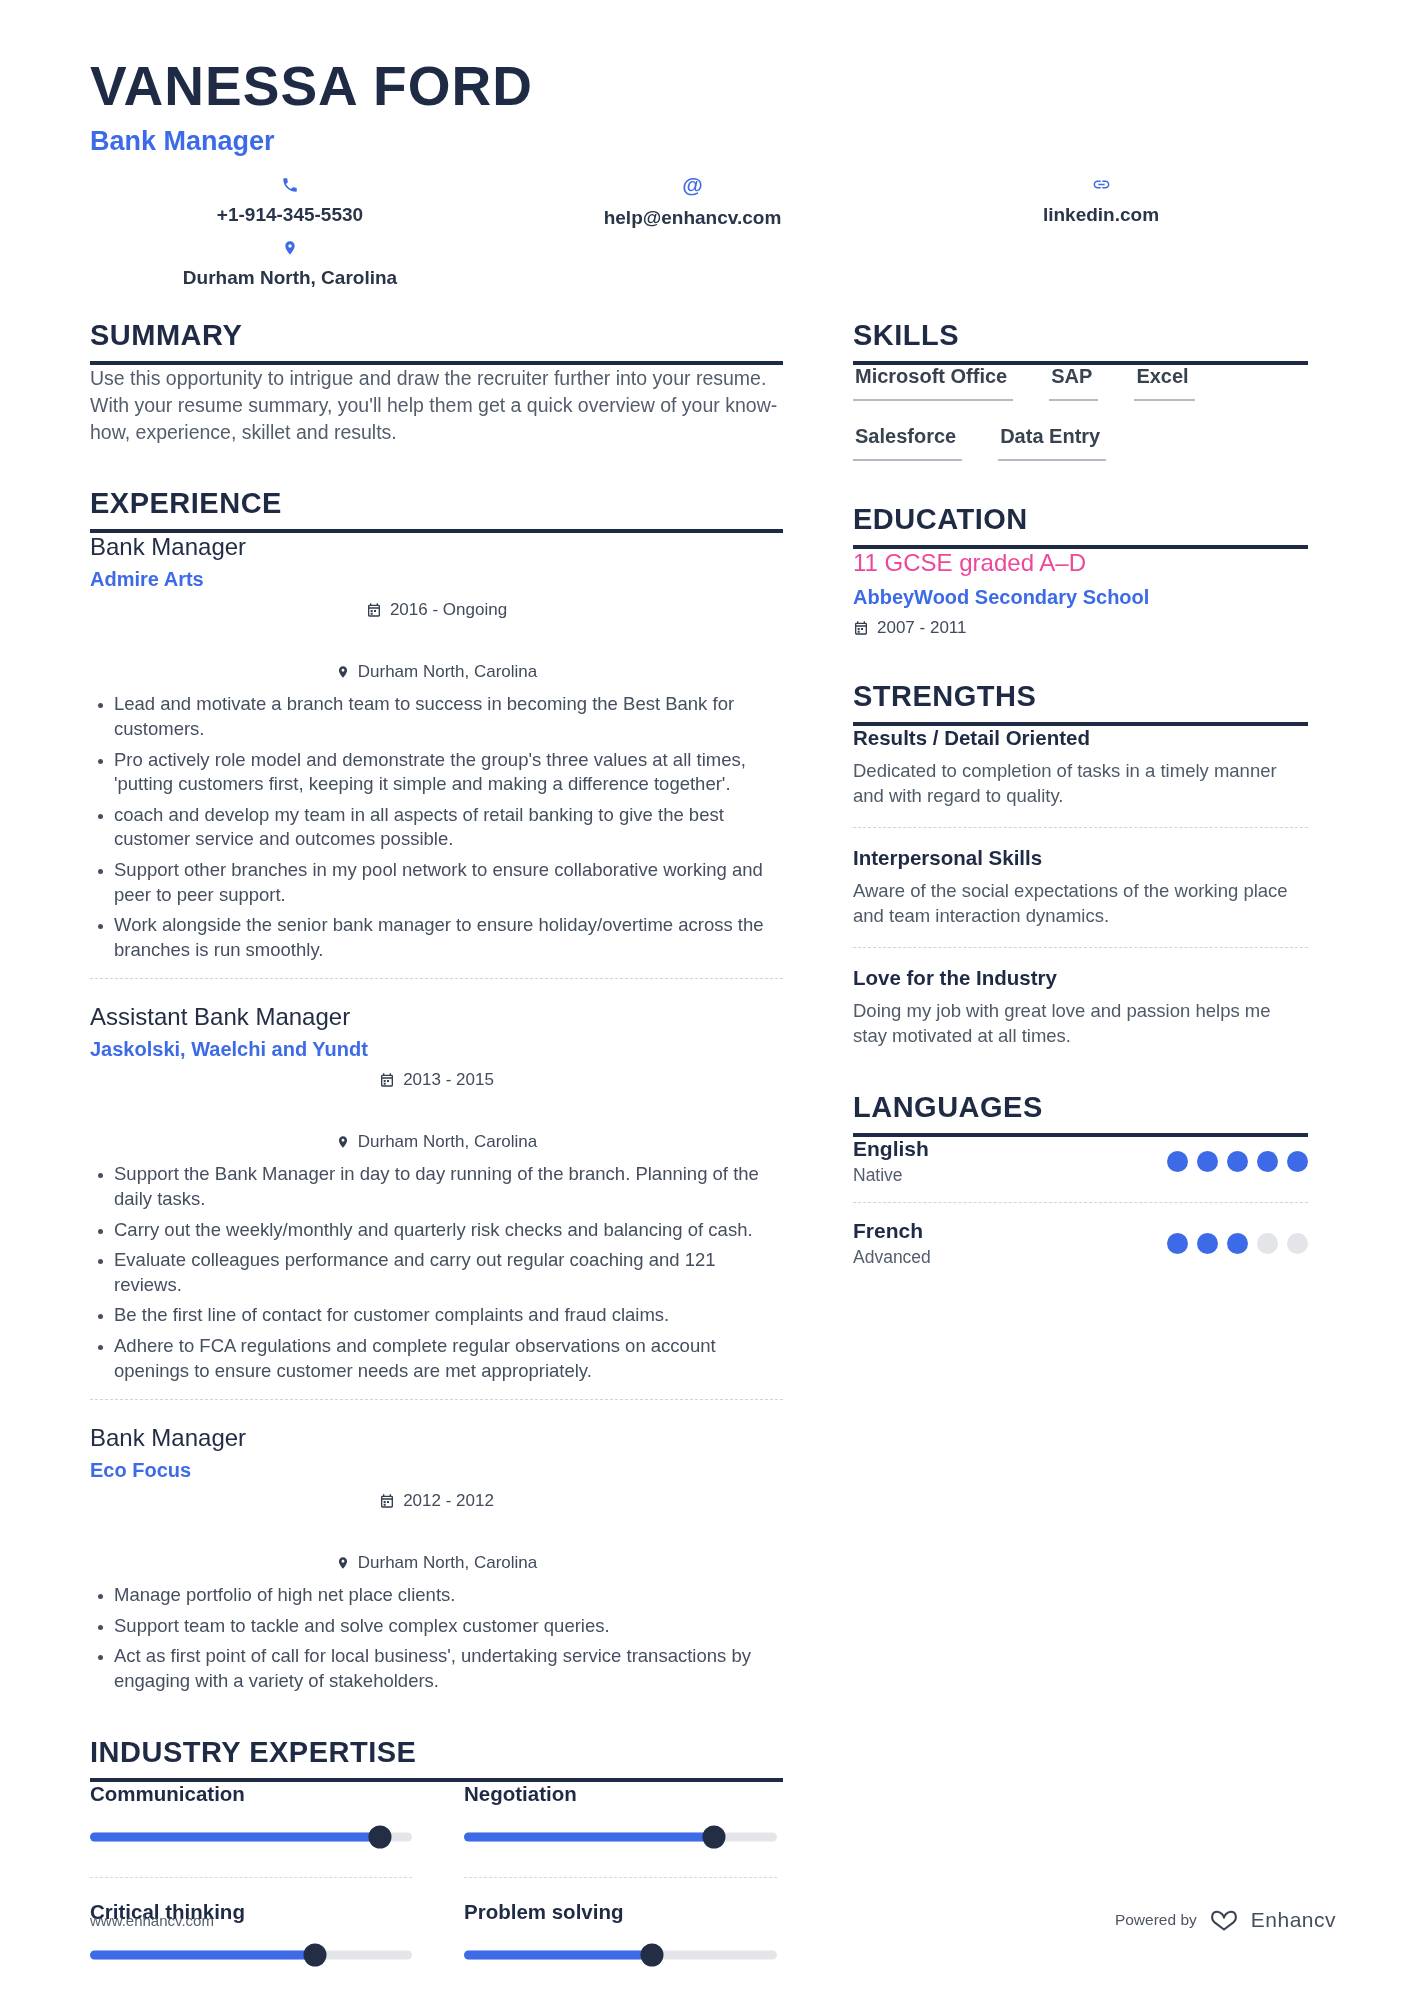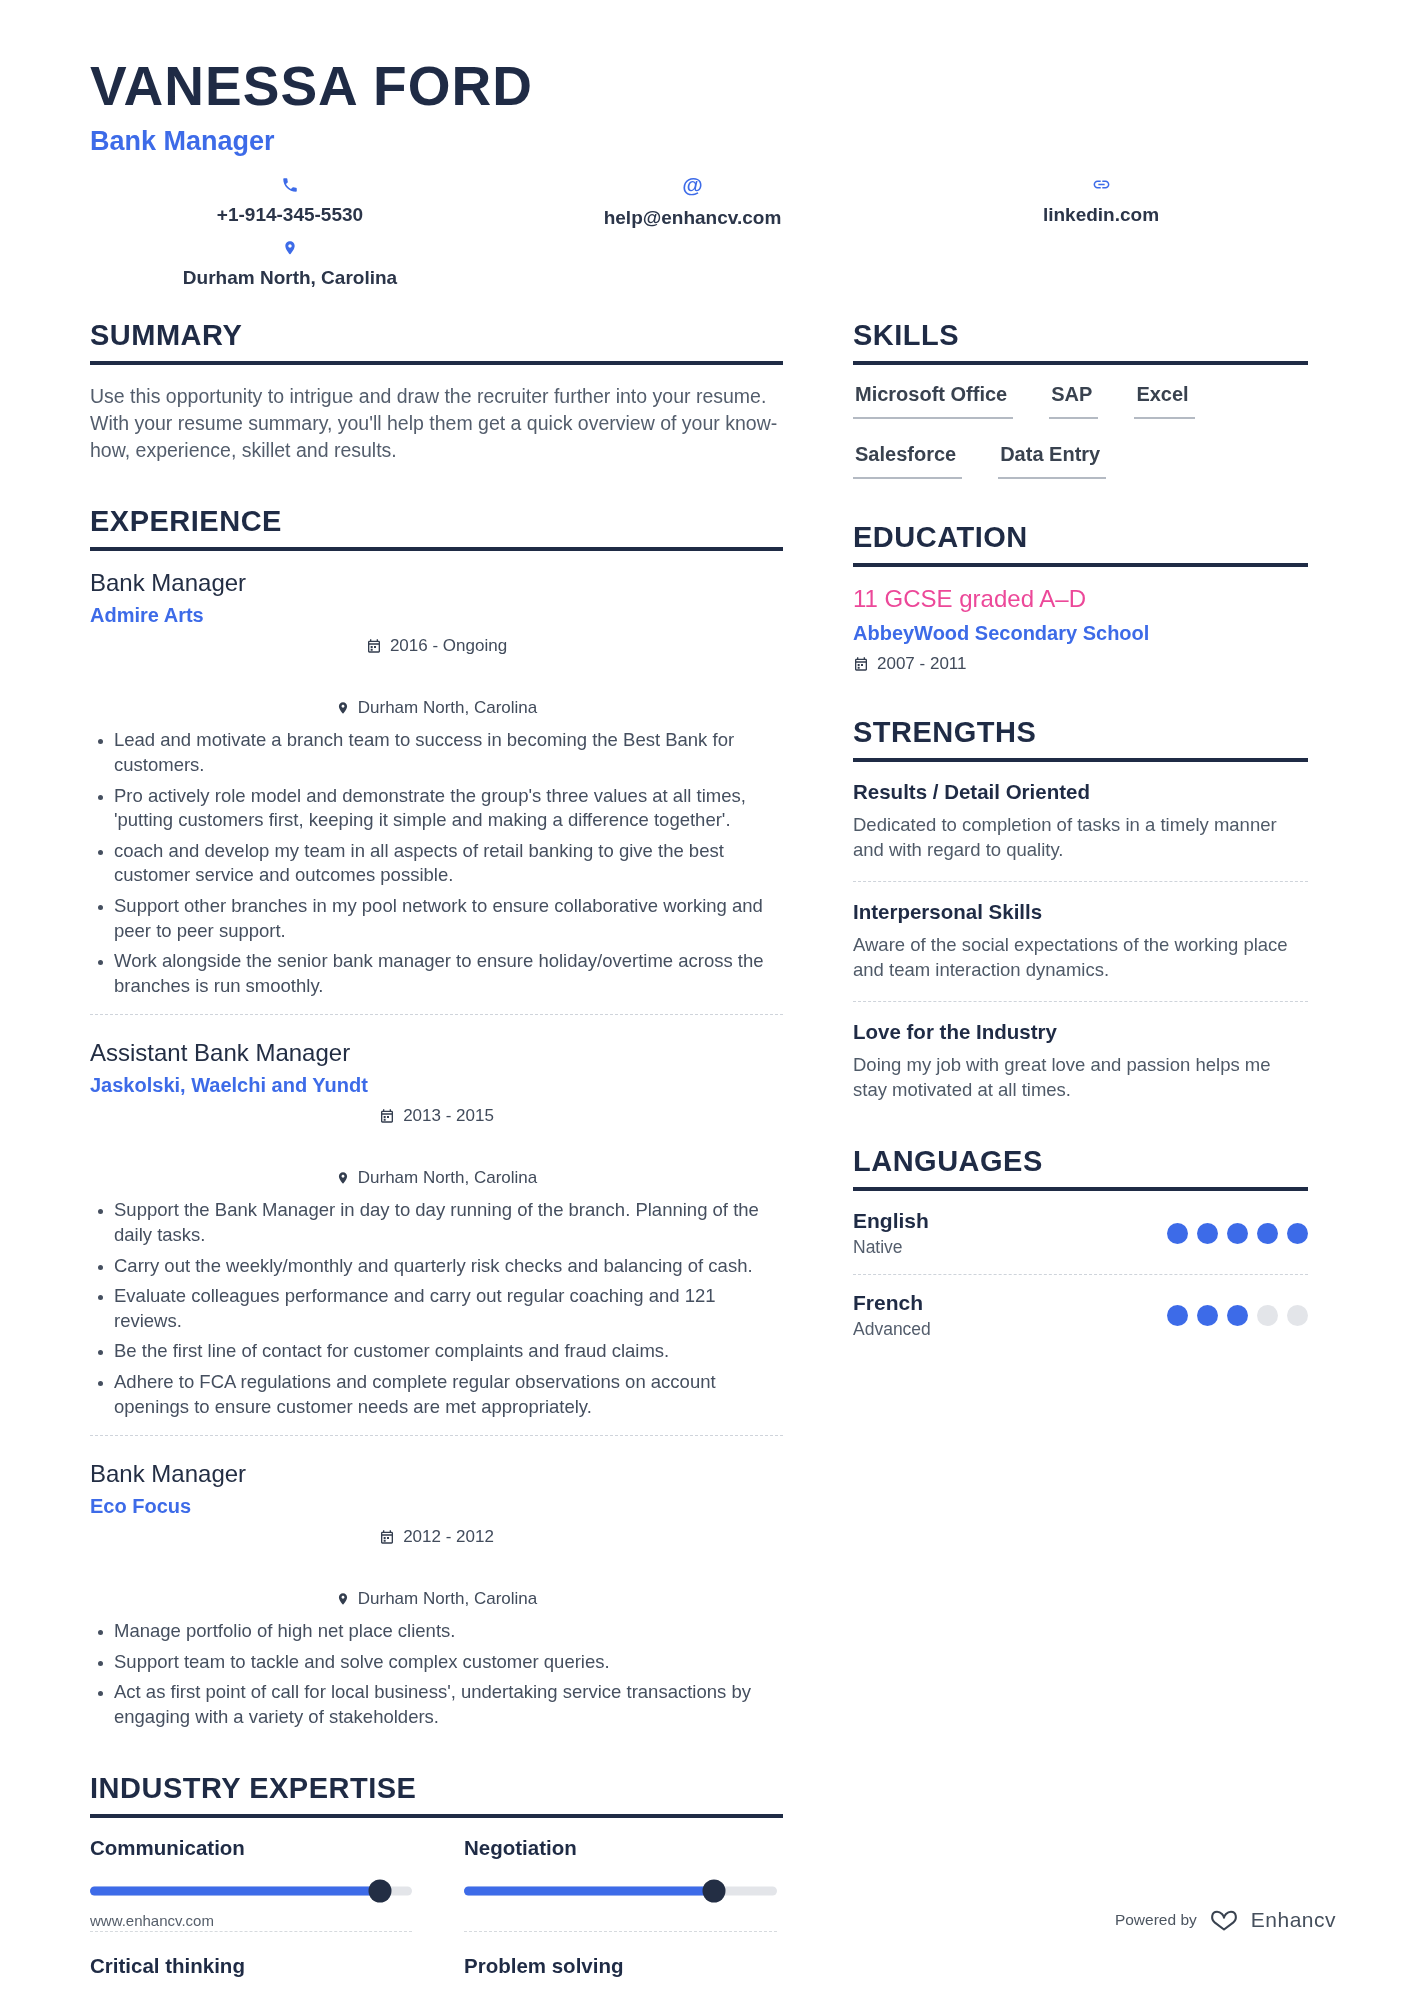--- a/index.html
+++ b/index.html
@@ -40,21 +40,21 @@
   .columns {
     display:flex;
     padding:30px 103px 0 90px;
     gap:70px;
   }
   .col-left { width:693px; flex:0 0 693px; }
   .col-right { width:455px; flex:0 0 455px; }
   h2.sec {
     font-size:29px; font-weight:bold; color:#1f2b45; letter-spacing:.5px;
     border-bottom:4px solid #1f2b45;
-    padding-bottom:9px; margin-bottom:18px;
+    padding-bottom:9px; 
   }
   section { margin-bottom:42px; }
   
   .summary-text { font-size:19.5px; line-height:1.38; color:#535d6c; }
   
   .job h3 { font-size:24px; font-weight:normal; color:#232e44; margin-bottom:7px; }
   .job .company { font-size:20px; font-weight:bold; color:#3d6be8; margin-bottom:9px; }
   .meta { display:flex; gap:42px; align-items:center; margin-bottom:10px;flex-direction:column; }
   .meta-item { display:flex; align-items:center; gap:8px; font-size:17px; color:#414b5b; }
   .meta-item .micon { color:#333d4e; display:inline-flex; }

